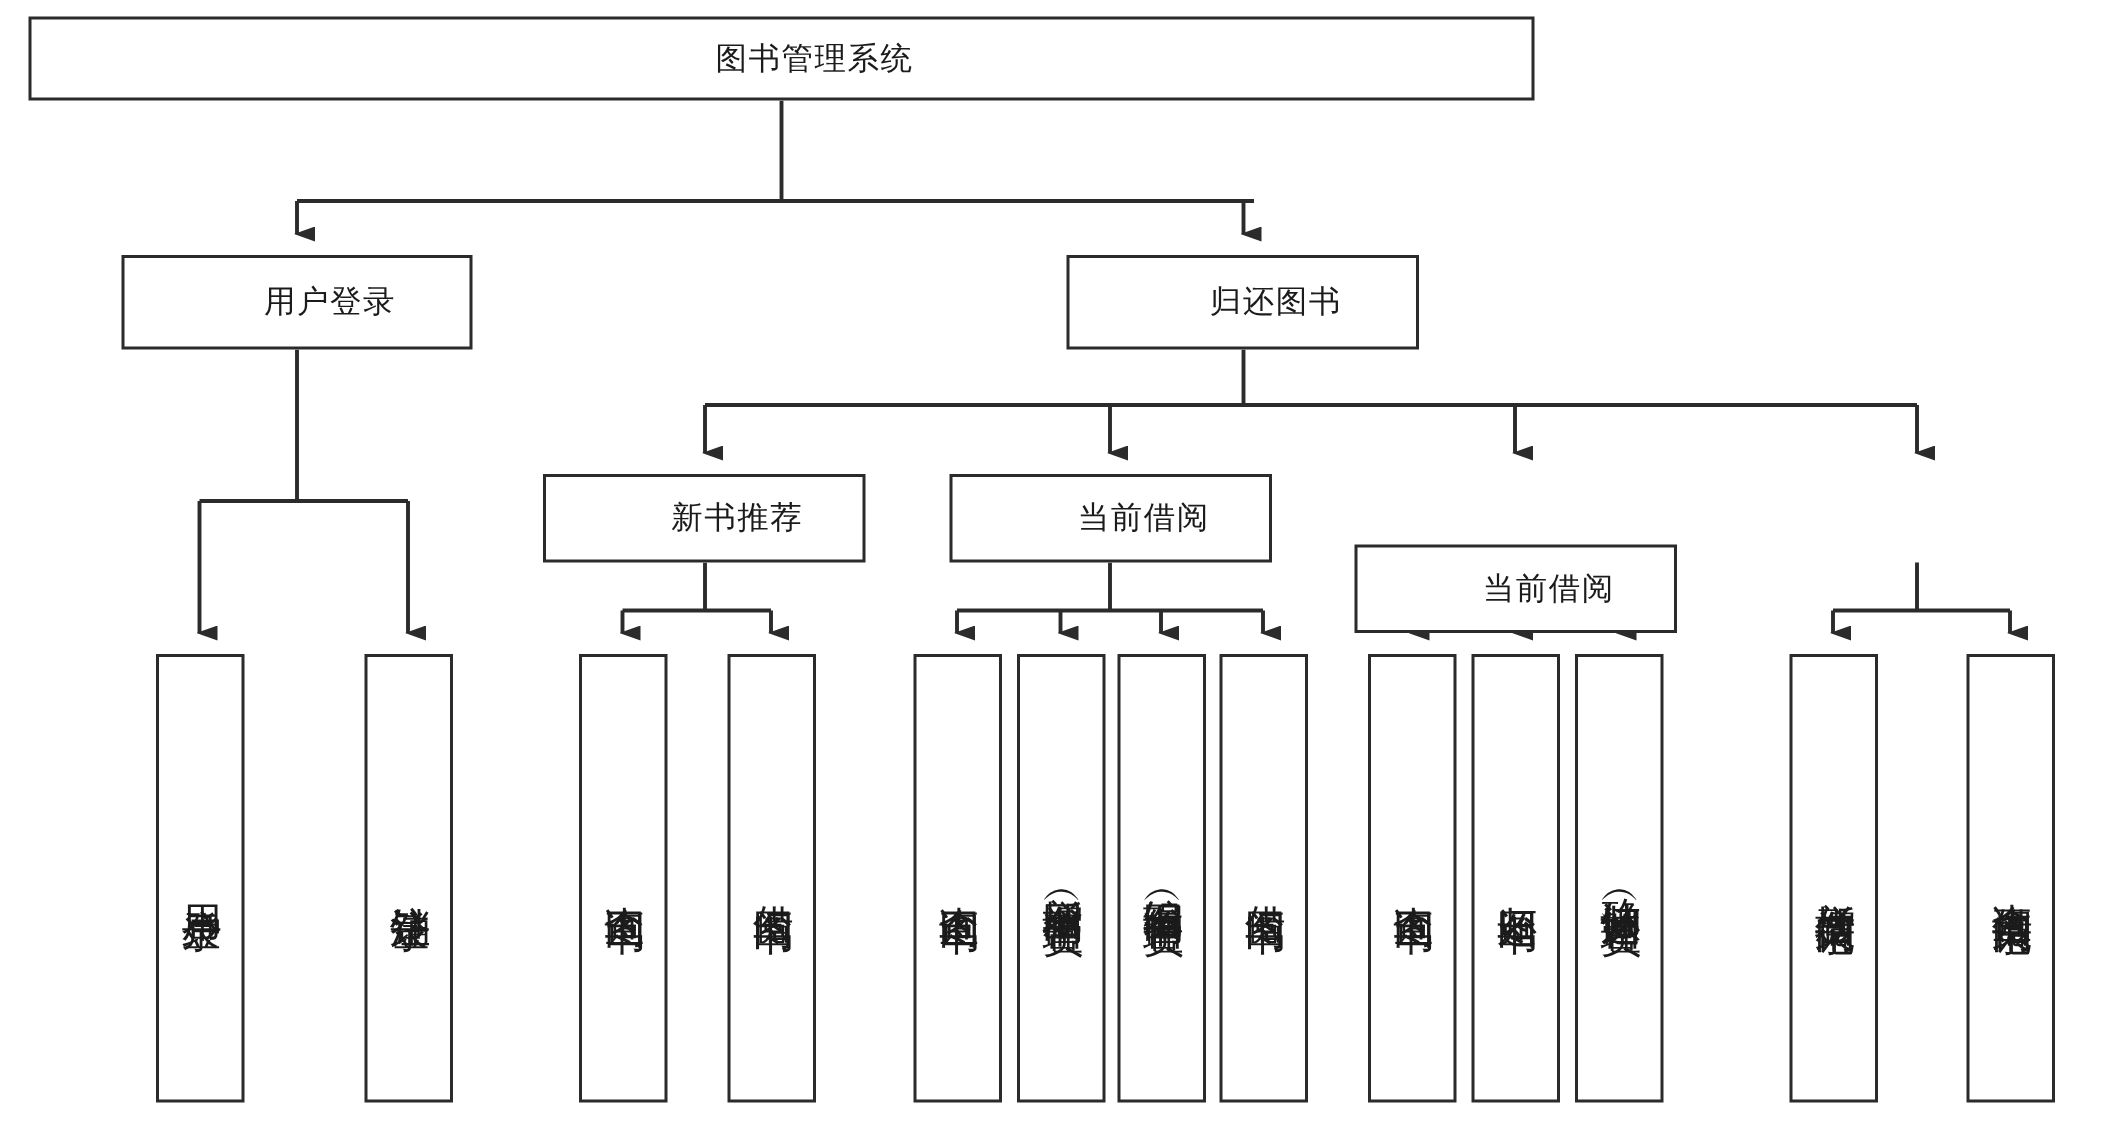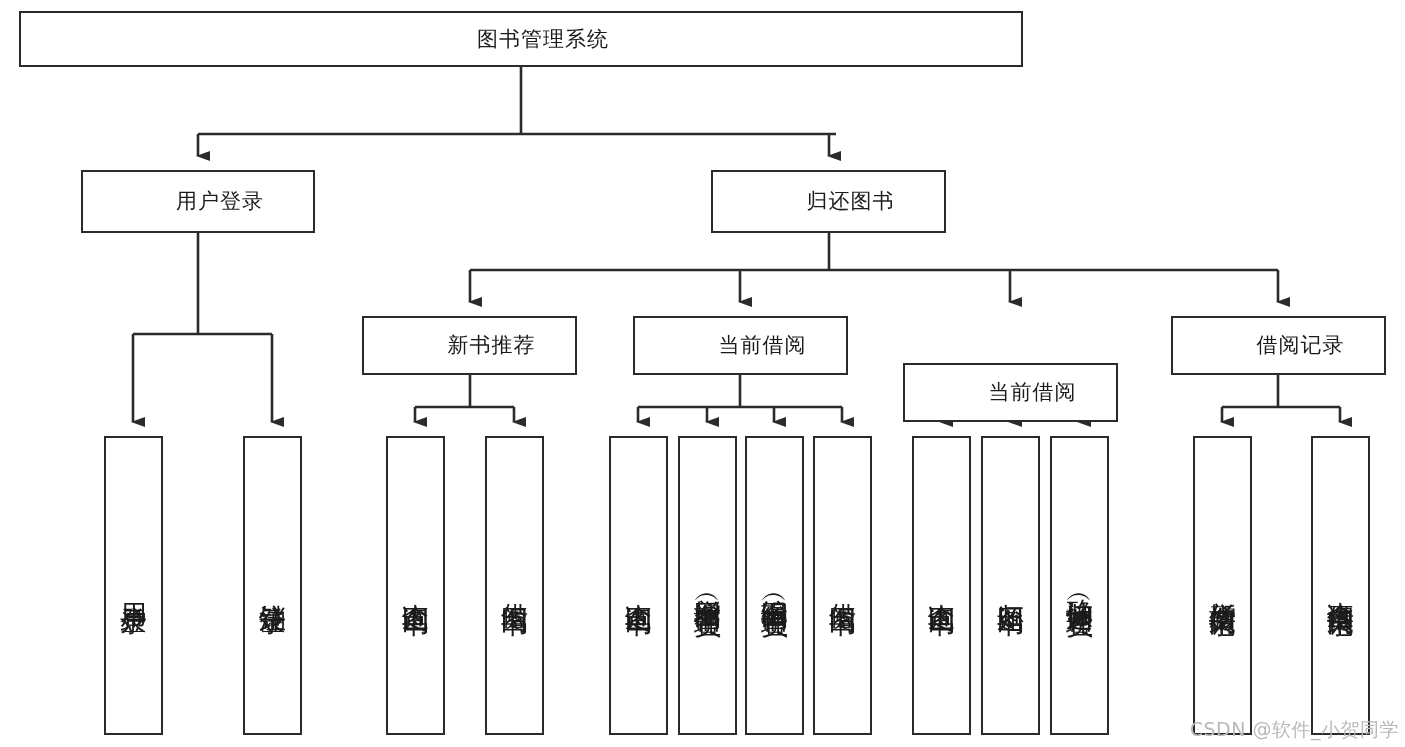--- a/index.html
+++ b/index.html
@@ -99,34 +99,32 @@
   </svg>
 
   <div class="node h-node" style="left:19px;top:11px;width:1004px;height:56px;">图书管理系统</div>
 
   <div class="node h-node" style="left:81px;top:170px;width:234px;height:63px;">用户登录</div>
   <div class="node h-node" style="left:711px;top:170px;width:235px;height:63px;">归还图书</div>
 
   <div class="node h-node" style="left:362px;top:316px;width:215px;height:59px;">新书推荐</div>
   <div class="node h-node" style="left:633px;top:316px;width:215px;height:59px;">当前借阅</div>
   <div class="node h-node" style="left:903px;top:316px;width:215px;height:59px;margin-top:47px;">当前借阅</div>
-  <div class="node h-node" style="left:1171px;top:316px;width:215px;height:59px;">借阅记录</div>
 
   <div class="node leaf" style="left:104px;top:436px;width:59px;height:299px;">用户登录</div>
   <div class="node leaf" style="left:243px;top:436px;width:59px;height:299px;">注销登录</div>
 
   <div class="node leaf" style="left:386px;top:436px;width:59px;height:299px;">查询图书</div>
   <div class="node leaf" style="left:485px;top:436px;width:59px;height:299px;">借阅图书</div>
 
   <div class="node leaf" style="left:609px;top:436px;width:59px;height:299px;">查询图书</div>
   <div class="node leaf" style="left:678px;top:436px;width:59px;height:299px;">新增图书（管理员）</div>
   <div class="node leaf" style="left:745px;top:436px;width:59px;height:299px;">编辑图书（管理员）</div>
   <div class="node leaf" style="left:813px;top:436px;width:59px;height:299px;">借阅图书</div>
 
   <div class="node leaf" style="left:912px;top:436px;width:59px;height:299px;">查询图书</div>
   <div class="node leaf" style="left:981px;top:436px;width:59px;height:299px;">归还图书</div>
   <div class="node leaf" style="left:1050px;top:436px;width:59px;height:299px;">确认归还（管理员）</div>
 
   <div class="node leaf" style="left:1193px;top:436px;width:59px;height:299px;">新增借阅记录</div>
   <div class="node leaf" style="left:1311px;top:436px;width:59px;height:299px;">查询借阅记录</div>
 
-  <div class="watermark">CSDN @软件_小贺同学</div>
 </div>
 
 </body></html>

